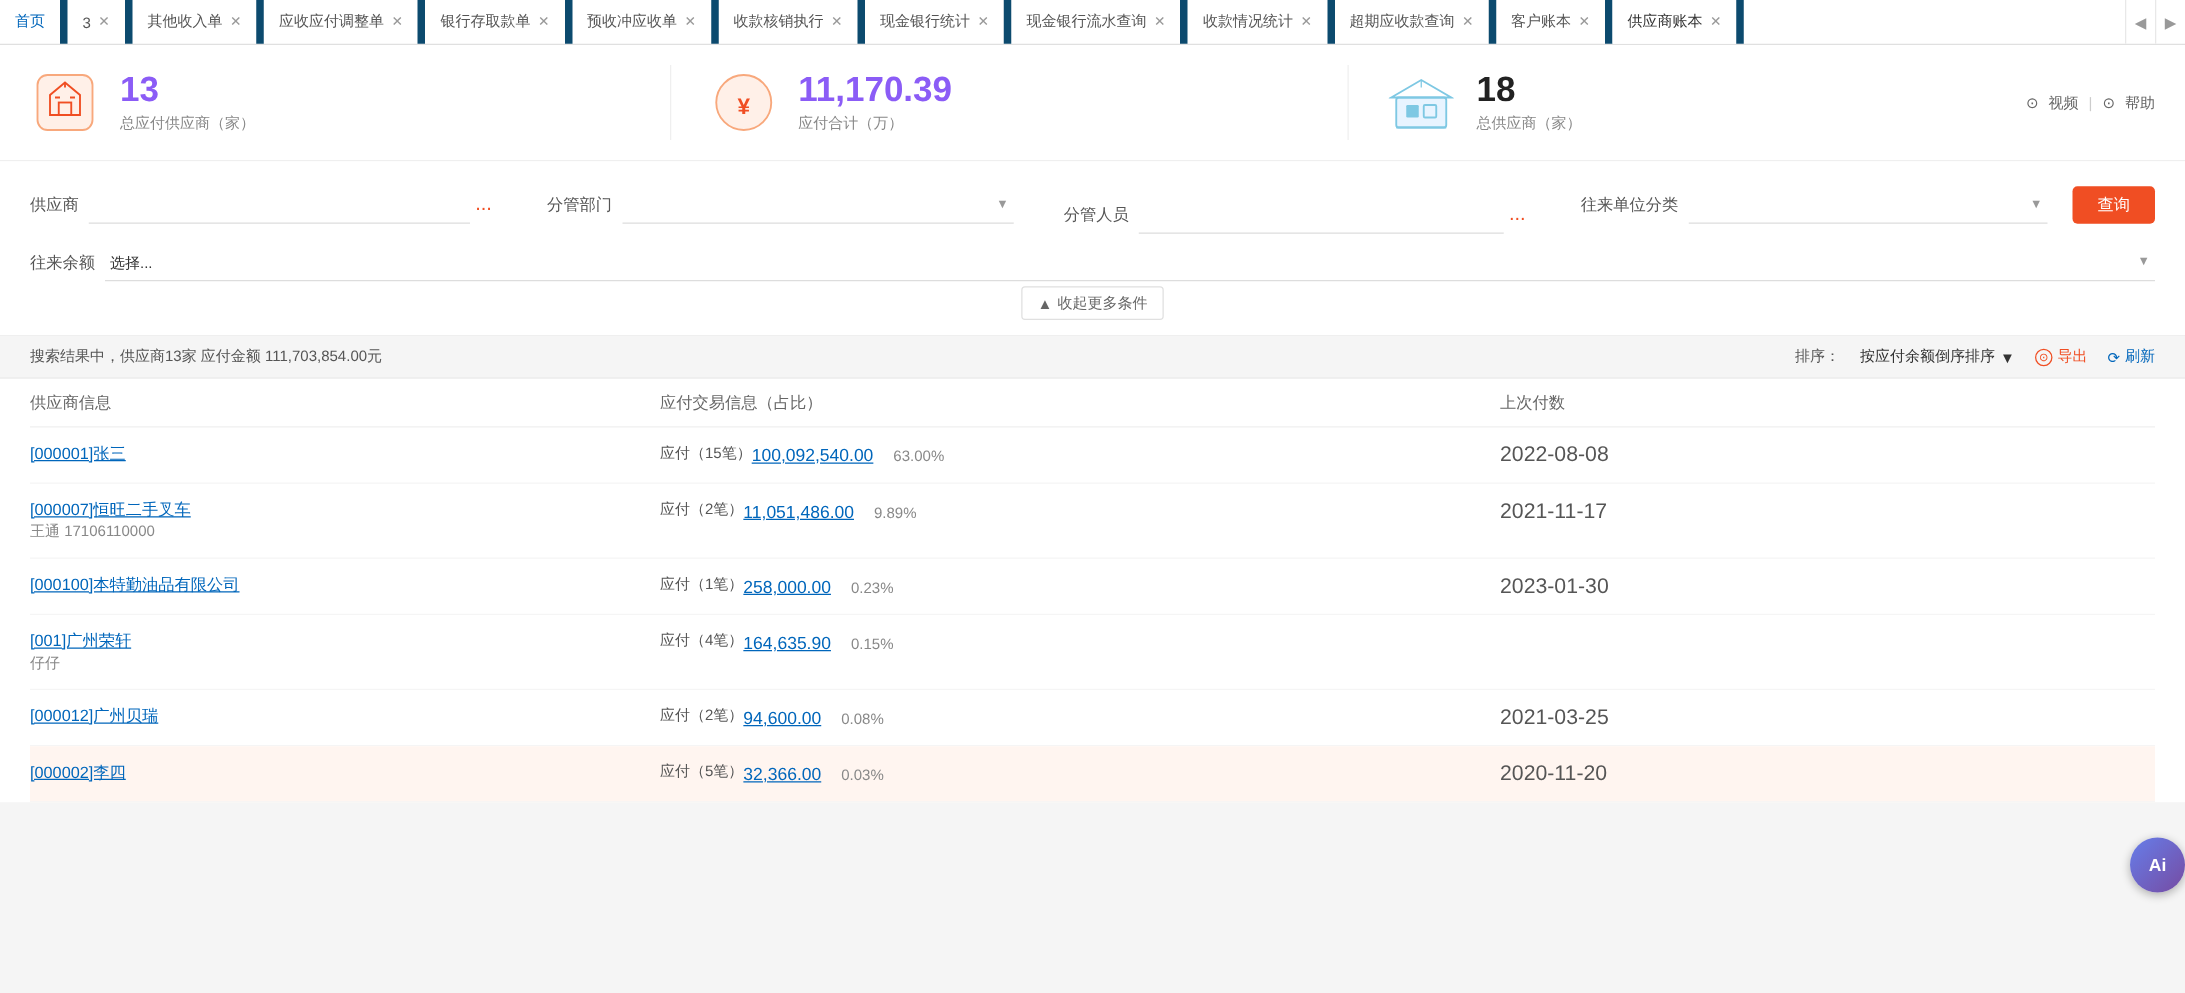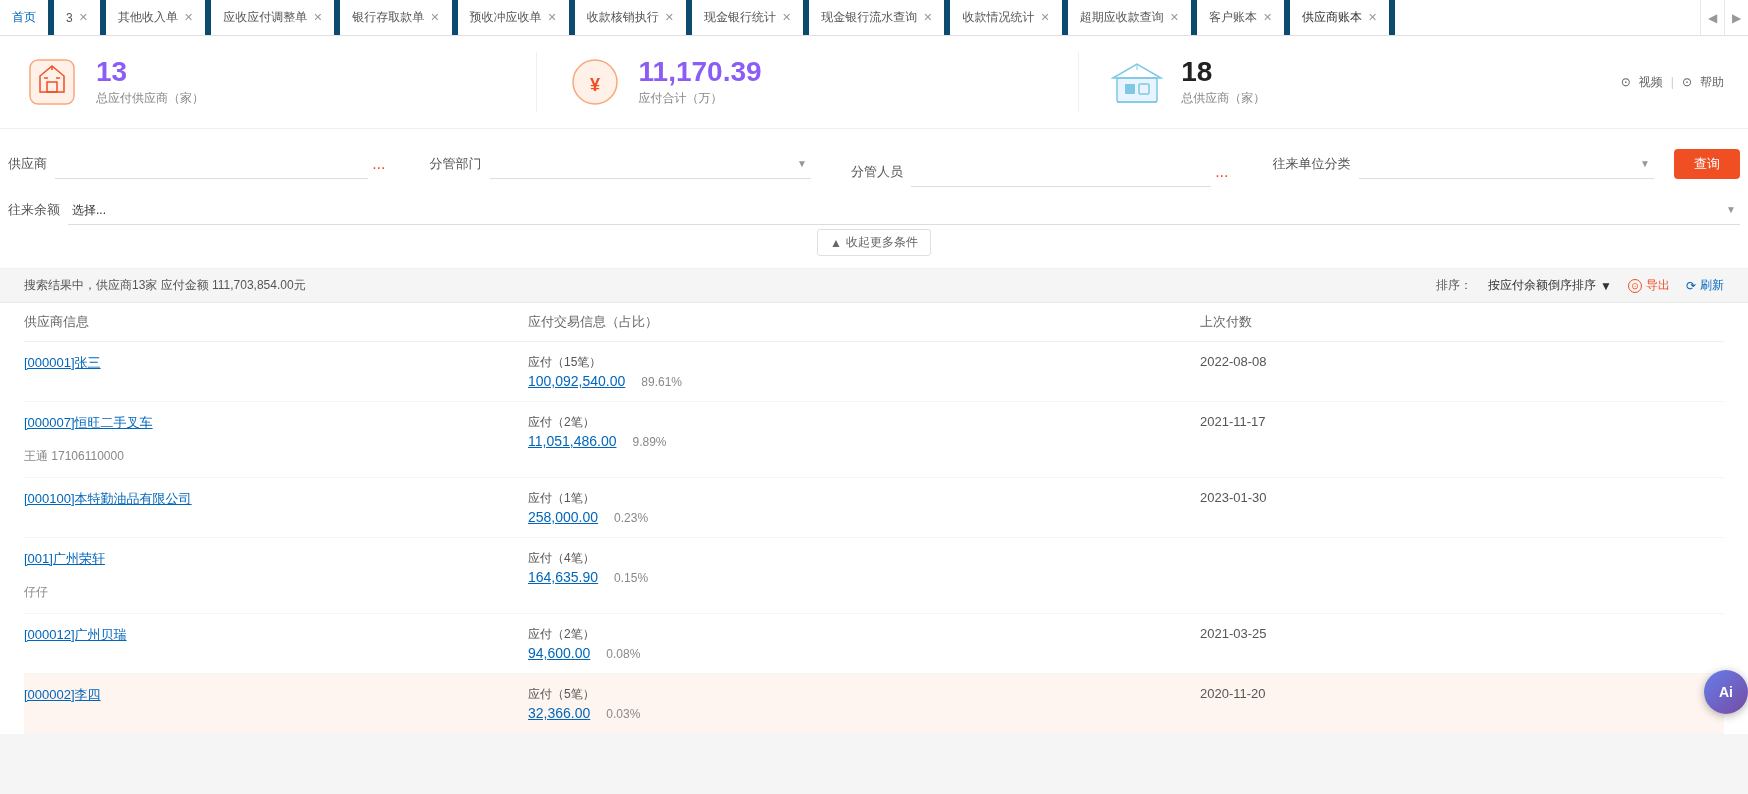--- a/index.html
+++ b/index.html
@@ -97,21 +97,21 @@
       font-size: 12px;
       color: #666;
       gap: 8px;
     }
     .top-right-links a { color: #666; text-decoration: none; cursor: pointer; }
     .divider-v { color: #ccc; }
 
     
     .filter-section {
       background: #fff;
-      padding: 12px 8px;
+      padding: 12px 24px;
       border-bottom: 1px solid #efefef;
     }
     .filter-row {
       display: flex;
       align-items: center;
       gap: 0;
       margin-bottom: 8px;
     }
     .filter-item {
       display: flex;
@@ -276,35 +276,35 @@
 
     .supplier-link {
       color: #06b;
       text-decoration: underline;
       cursor: pointer;
       font-size: 13px;
     }
     .supplier-sub {
       font-size: 12px;
       color: #888;
-      margin-top: 16px;
-    }
-    .tx-info { display: flex; flex-direction: column; }
+      margin-top: 0;
+    }
+    .tx-info { display: flex; }
     .tx-label { font-size: 12px; color: #555; }
     .tx-amount {
       color: #06b;
       font-size: 14px;
       font-weight: 500;
       text-decoration: underline;
       cursor: pointer;
       margin-top: 2px;
     }
     .tx-percent { font-size: 12px; color: #888; margin-left: 16px; }
     .tx-row { display: flex; align-items: baseline; }
-    .last-pay { font-size: 13px; color: #555; }
+    .last-pay { font-size: 17px; color: #555; }
 
     
     ::-webkit-scrollbar { width: 6px; height: 6px; }
     ::-webkit-scrollbar-track { background: #f1f1f1; }
     ::-webkit-scrollbar-thumb { background: #ccc; border-radius: 3px; }
   </style>
 </head>
 <body>
 
 <div class="top-nav">
@@ -520,21 +520,21 @@
 
   <div class="table-row">
     <div class="col-supplier">
       <a class="supplier-link">[000001]张三</a>
     </div>
     <div class="col-transactions">
       <div class="tx-info">
         <span class="tx-label">应付（15笔）</span>
         <div class="tx-row">
           <a class="tx-amount">100,092,540.00</a>
-          <span class="tx-percent">89.61%</span>
+          <span class="tx-percent">63.00%</span>
         </div>
       </div>
     </div>
     <div class="col-lastpay">
       <span class="last-pay">2022-08-08</span>
     </div>
     <div class="col-extra"></div>
   </div>
 
   <div class="table-row">

